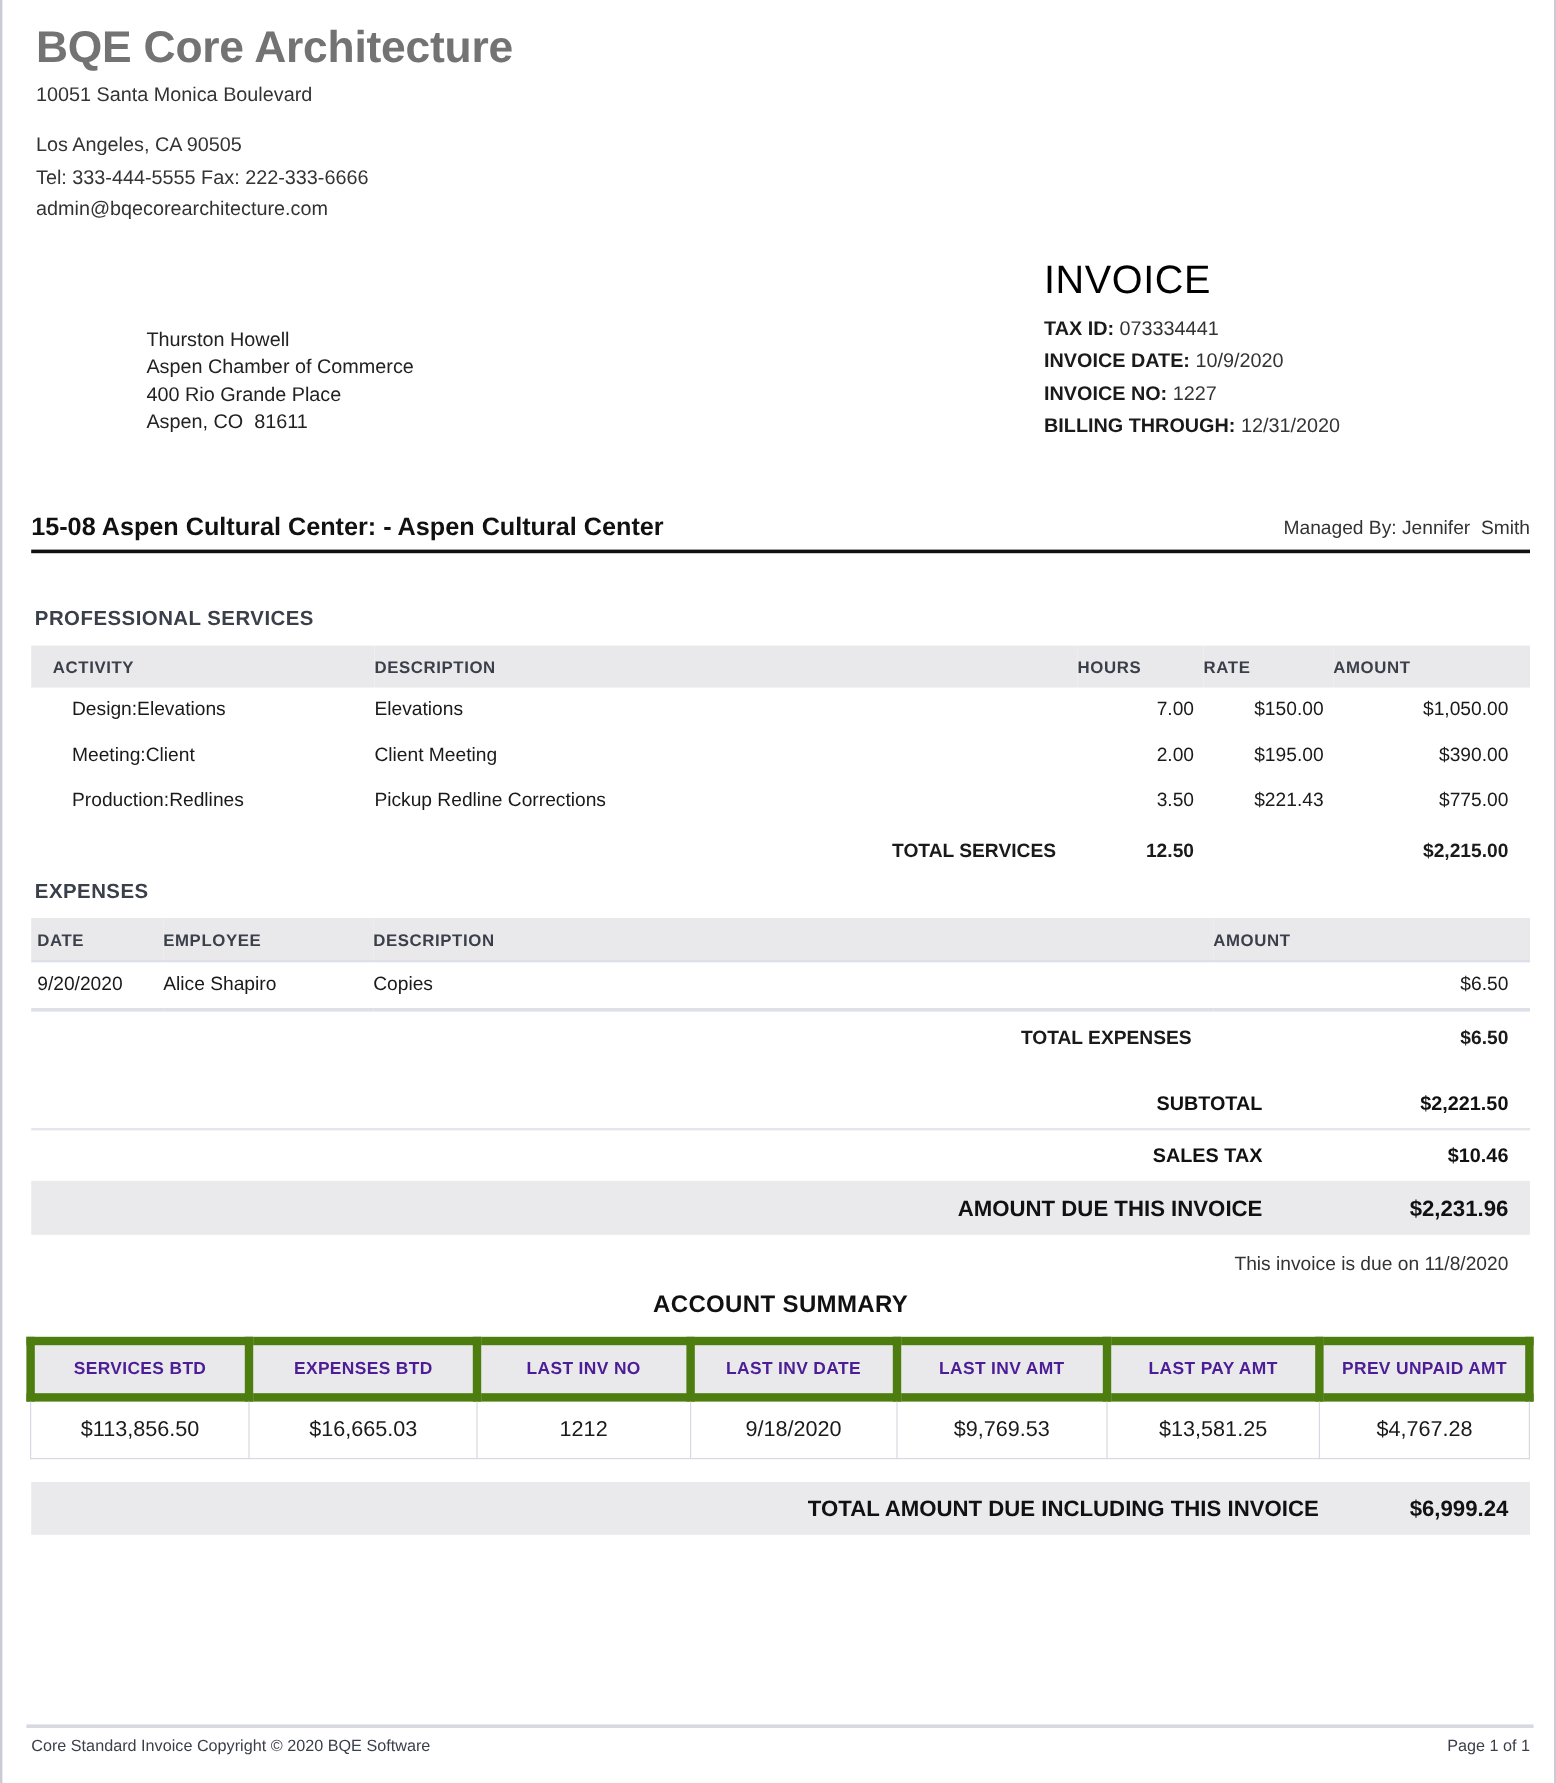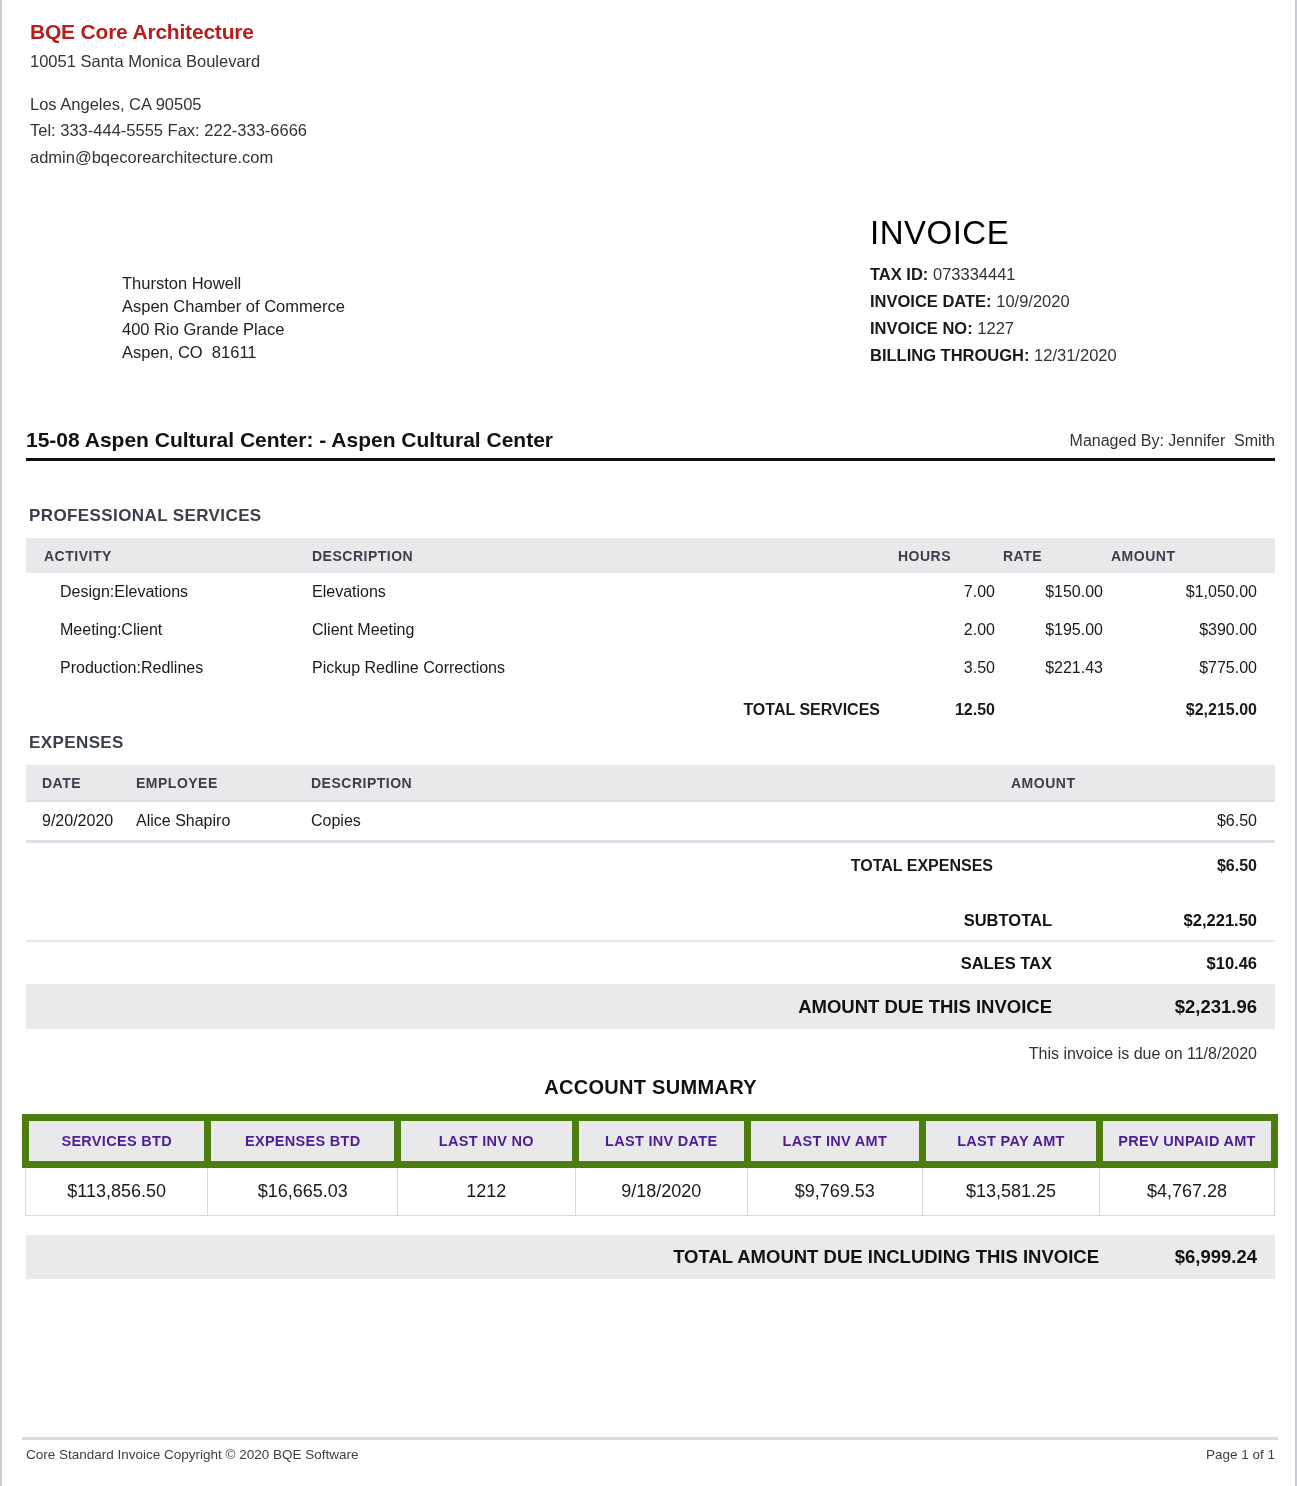--- a/index.html
+++ b/index.html
@@ -17,24 +17,24 @@
     height: 1486px;
     background: #ffffff;
     border-left: 2px solid #c9ccd4;
     border-right: 2px solid #c9ccd4;
     overflow: hidden;
   }
 
   
   .company-block { position: absolute; left: 28px; top: 20px; }
   .company-name {
-    font-size: 21px;
+    font-size: 37px;
     font-weight: bold;
     letter-spacing: -0.2px;
-    color: #b91c1c;
+    color: #737373;
     margin: 0 0 10px 0;
     line-height: 1.1;
   }
   .company-line {
     font-size: 16.5px;
     color: #333333;
     line-height: 1.0;
     margin-bottom: 26px;
   }
   .company-line.tight { margin-bottom: 10px; }
@@ -141,21 +141,21 @@
   .total-row td {
     font-size: 16.5px;
     font-weight: bold;
     color: #111111;
     padding-top: 14px !important;
     padding-bottom: 8px !important;
   }
 
   
   #expenses-table { left: 24px; top: 765px; width: 1249px; }
-  #expenses-table th.e-date, #expenses-table td.e-date { padding-left: 16px; }
+  #expenses-table th.e-date, #expenses-table td.e-date { padding-left: 5px; }
   #expenses-table th.e-amount, #expenses-table td.e-amount { padding-right: 18px; }
   #expenses-table tbody tr.item-row td {
     border-top: 2px solid #dde0e8;
     border-bottom: 3px solid #dde0e8;
   }
 
   
   .totals { position: absolute; left: 24px; top: 900px; width: 1249px; }
   .totals-row {
     display: flex;

